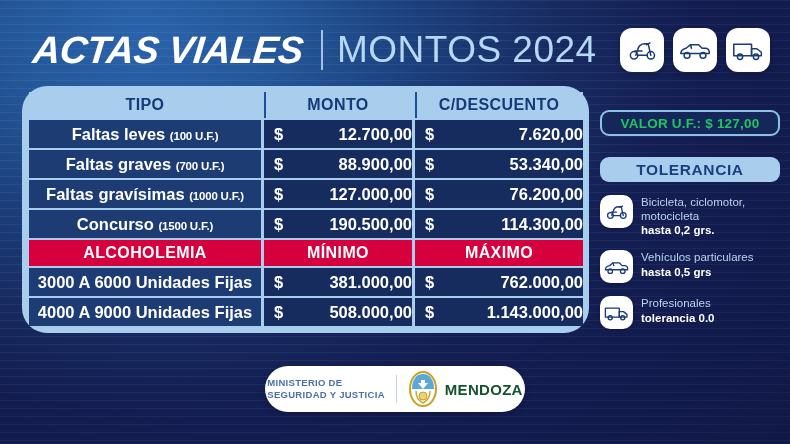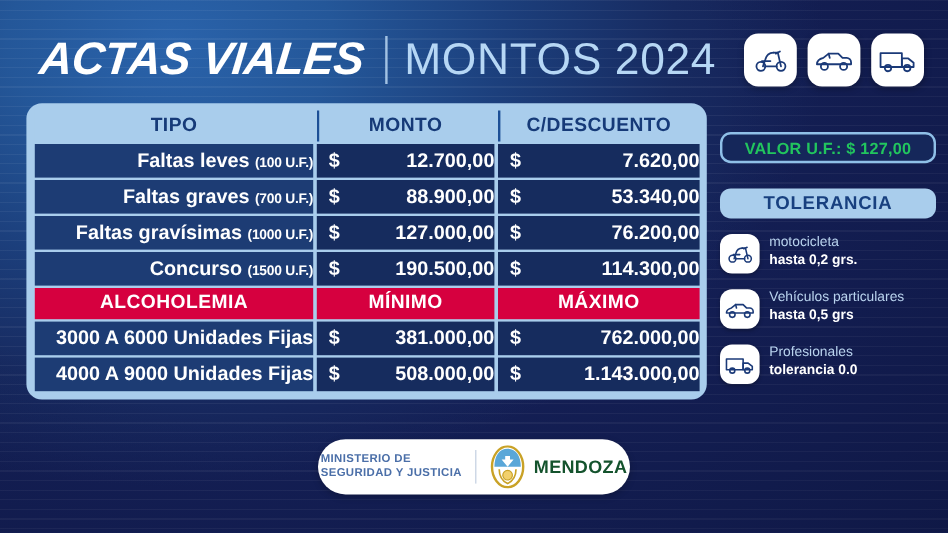--- a/index.html
+++ b/index.html
@@ -41,42 +41,42 @@
   .h-ico{
     width:44px;height:44px;border-radius:12px;background:#ffffff;
     display:flex;align-items:center;justify-content:center;
     box-shadow:0 2px 5px rgba(0,0,0,.25);
   }
   .h-ico svg{display:block;}
 
   
   .tablewrap{
     position:absolute;left:22px;top:86px;width:567px;
-    background:#a9cdec;border-radius:13px;padding:4px 4px 5px 4px;
+    background:#a9cdec;border-radius:25px;padding:4px 4px 5px 4px;
     box-sizing:border-box;z-index:4;
   }
   table.t{border-collapse:separate;border-spacing:3px 2px;width:100%;table-layout:fixed;}
   table.t th, table.t td{padding:0;}
   .c-tipo{width:232px;}
   .c-monto{width:148px;}
   .c-desc{width:168px;}
 
   .hdr{
     background:#a9cdec;color:#163a78;font-size:16px;font-weight:600;
     text-align:center;height:26px;line-height:26px;letter-spacing:.4px;
   }
   .hdr.sep{box-shadow:inset 2px 0 0 #1c4f96;}
 
   .cell{
     height:28px;color:#ffffff;font-size:16.5px;font-weight:bold;
     box-sizing:border-box;
   }
   .rowA{background:#1d3c74;}
   .rowB{background:#162c5e;}
-  .c-left{text-align:right;padding-left:9px;}
+  .c-left{text-align:center;padding-left:9px;}
   .c-num{text-align:right;padding-right:11px;position:relative;}
   .c-num .cur{position:absolute;left:10px;font-weight:bold;}
   .uf{font-size:11.5px;font-weight:bold;letter-spacing:-0.2px;}
 
   .pink{
     background:#d6003f;color:#ffffff;text-align:center;font-size:16px;
     font-weight:600;height:26px;line-height:26px;letter-spacing:.4px;margin-top:21px;
   }
 
   
@@ -223,20 +223,21 @@
           <circle cx="8" cy="18" r="4.2"></circle>
             <circle cx="27" cy="18" r="4.2"></circle>
           <path d="M20 5h4l3 13"></path>
             <path d="M12 18h11"></path>
           <path d="M20 5c-4 0-7 3-8 7l-2 6"></path>
             <path d="M9 13h8"></path>
             <path d="M22 6l4-2"></path>
         </svg>
       </div>
       <div class="ttext">
+        <div class="tline">Bicicleta, ciclomotor,</div>
         <div class="tline">motocicleta</div>
         <div class="tbold">hasta 0,2 grs.</div>
       </div>
     </div>
 
     <div class="titem">
       <div class="tbadge">
         <svg width="25" height="16" viewBox="0 0 36 22" fill="none" stroke="#1b3a78" stroke-width="1.9" stroke-linecap="round" stroke-linejoin="round">
           <path d="M2 15c0-3 2-5 6-6l5-4h9l4 4h4c2 0 4 2 4 4v2H2z"></path>
           <circle cx="9" cy="17" r="3.3"></circle>

